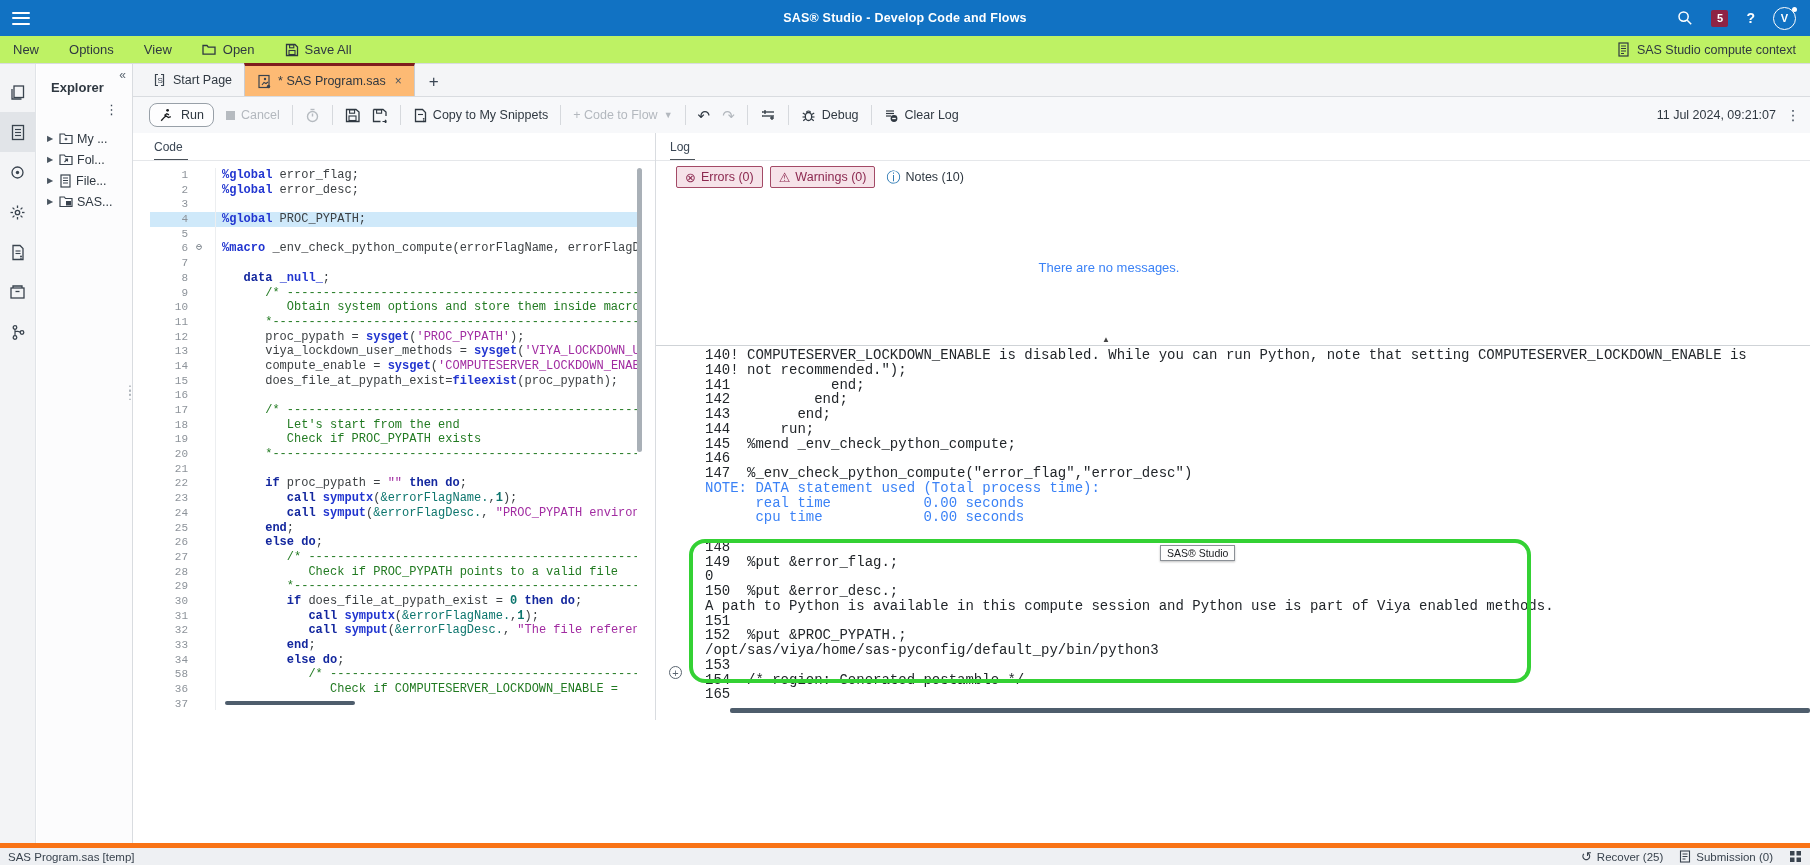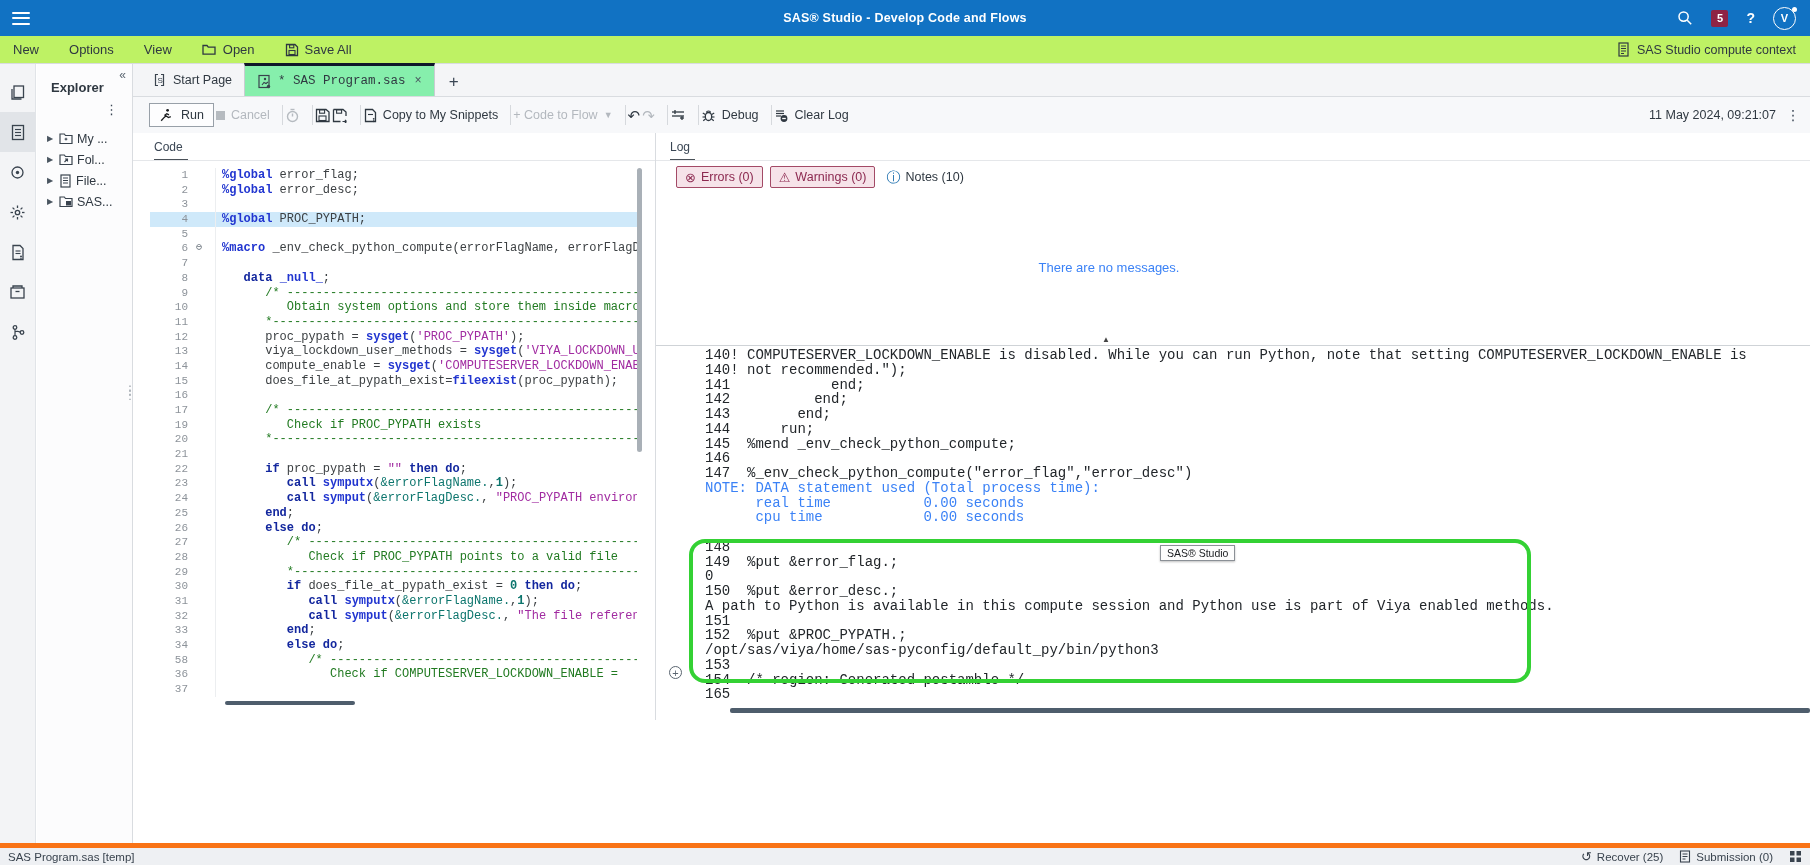--- a/index.html
+++ b/index.html
@@ -31,28 +31,28 @@
   .exp-kebab{position:absolute;right:14px;top:38px;font-size:13px;color:#3a4654;cursor:pointer;}
   .exp-tree{position:absolute;left:10px;top:64px;right:0;}
   .tree-item{display:flex;align-items:center;gap:4px;height:21px;font-size:12.5px;color:#2f3841;cursor:pointer;white-space:nowrap;}
   .tw{color:#4a5560;font-size:8px;width:8px;}
   .exp-divider{position:absolute;left:132px;top:64px;width:1px;height:779px;background:#d9dce0;}
   .exp-handle{position:absolute;left:124px;top:388px;color:#9aa2aa;font-size:12px;letter-spacing:0;line-height:5px;}
   
   .tabstrip{position:absolute;left:133px;top:64px;width:1677px;height:33px;background:#f4f5f7;border-bottom:1px solid #d9dce0;display:flex;align-items:flex-end;}
   .tab{height:32px;display:flex;align-items:center;gap:7px;padding:0 12px;font-size:12.5px;color:#2f3841;cursor:pointer;}
   .tab.start{margin-left:8px;}
-  .tab.active{background:#86efac;border:1px solid #c9cdd2;border-bottom:none;border-top:3px solid #0f172a;height:33px;font-family:Liberation Mono, monospace;}
+  .tab.active{background:#fdba74;border:1px solid #c9cdd2;border-bottom:none;border-top:3px solid #7f1d1d;height:33px;}
   .tab .close{color:#4a5560;font-size:12px;margin-left:2px;}
   .tab-add{font-size:17px;color:#3a4654;margin-left:14px;padding-bottom:4px;cursor:pointer;}
   
   .toolbar{position:absolute;left:133px;top:97px;width:1677px;height:36px;background:#f7f8fa;display:flex;align-items:center;font-size:12.5px;}
-  .tb{display:flex;align-items:center;gap:6px;margin-left:2px;cursor:pointer;color:#2f3841;white-space:nowrap;}
+  .tb{display:flex;align-items:center;gap:6px;margin-left:12px;cursor:pointer;color:#2f3841;white-space:nowrap;}
   .tb.disabled{color:#b3b8be;cursor:default;}
-  .tb-run{border:1px solid #98a0a8;background:#fdfdfe;border-radius:0;height:24px;padding:0 9px;margin-left:16px;gap:8px;}
+  .tb-run{border:1px solid #98a0a8;background:#fdfdfe;border-radius:8px;height:24px;padding:0 9px;margin-left:16px;gap:8px;}
   .tsep{width:1px;height:20px;background:#d6d9dd;margin-left:12px;}
   .stop-sq{width:9px;height:9px;background:#b6bbc0;}
   .uglyph{font-size:15px;line-height:1;}
   .tb-right{position:absolute;right:10px;display:flex;align-items:center;gap:10px;}
   .kebab{font-size:14px;color:#3a4654;letter-spacing:0;cursor:pointer;}
   
   .code-pane{position:absolute;left:133px;top:133px;width:522px;height:710px;background:#fff;}
   .pane-label{position:absolute;left:21px;top:7px;font-size:12px;color:#3a4654;}
   .pane-underline{position:absolute;left:21px;top:26px;height:2px;background:#4a5158;}
   .pane-topline{position:absolute;left:0;top:27px;right:0;height:1px;background:#e5e7ea;}
@@ -371,21 +371,21 @@
             <line x1="2" y1="3" x2="10" y2="3"></line>
             <line x1="2" y1="5.5" x2="10" y2="5.5"></line>
             <line x1="2" y1="8" x2="7" y2="8"></line>
           </g>
           <circle cx="10" cy="10.5" r="3.4" fill="#2f3841"></circle>
           <line x1="8.2" y1="10.5" x2="11.8" y2="10.5" stroke="#fff" stroke-width="1.3"></line>
         </svg>
       <span>Clear Log</span>
       </span>
     <span class="tb-right">
-      <span data-interactable="false">11 May 2024, 09:21:07</span>
+      <span data-interactable="false">11 Jul 2024, 09:21:07</span>
       <span class="kebab" data-interactable="true">⋮</span>
     </span>
   </div>
 
   <div class="code-pane" data-interactable="false">
     <div class="pane-label" data-interactable="true">Code</div>
     <div class="pane-underline" style="width:34px;" data-interactable="false"></div>
     <div class="pane-topline" data-interactable="false"></div>
     <div class="code-lines" data-interactable="false">
         <div class="code-line" data-interactable="true"><span class="ln" data-interactable="false">1</span><span class="fold" data-interactable="false"></span><span class="ct" data-interactable="false"><span class="s-mk">%global</span><span class="s-t"> error_flag;</span></span></div>
@@ -398,20 +398,21 @@
         <div class="code-line" data-interactable="true"><span class="ln" data-interactable="false">8</span><span class="fold" data-interactable="false"></span><span class="ct" data-interactable="false"><span class="s-t">   </span><span class="s-kw">data</span><span class="s-t"> </span><span class="s-fn">_null_</span><span class="s-t">;</span></span></div>
         <div class="code-line" data-interactable="true"><span class="ln" data-interactable="false">9</span><span class="fold" data-interactable="false"></span><span class="ct" data-interactable="false"><span class="s-t">      </span><span class="s-cm">/* ---------------------------------------------------------------</span></span></div>
         <div class="code-line" data-interactable="true"><span class="ln" data-interactable="false">10</span><span class="fold" data-interactable="false"></span><span class="ct" data-interactable="false"><span class="s-cm">         Obtain system options and store them inside macro variables</span></span></div>
         <div class="code-line" data-interactable="true"><span class="ln" data-interactable="false">11</span><span class="fold" data-interactable="false"></span><span class="ct" data-interactable="false"><span class="s-cm">      *---------------------------------------------------------------</span></span></div>
         <div class="code-line" data-interactable="true"><span class="ln" data-interactable="false">12</span><span class="fold" data-interactable="false"></span><span class="ct" data-interactable="false"><span class="s-t">      proc_pypath = </span><span class="s-fn">sysget</span><span class="s-t">(</span><span class="s-str">'PROC_PYPATH'</span><span class="s-t">);</span></span></div>
         <div class="code-line" data-interactable="true"><span class="ln" data-interactable="false">13</span><span class="fold" data-interactable="false"></span><span class="ct" data-interactable="false"><span class="s-t">      viya_lockdown_user_methods = </span><span class="s-fn">sysget</span><span class="s-t">(</span><span class="s-str">'VIYA_LOCKDOWN_USER_METHODS'</span></span></div>
         <div class="code-line" data-interactable="true"><span class="ln" data-interactable="false">14</span><span class="fold" data-interactable="false"></span><span class="ct" data-interactable="false"><span class="s-t">      compute_enable = </span><span class="s-fn">sysget</span><span class="s-t">(</span><span class="s-str">'COMPUTESERVER_LOCKDOWN_ENABLE'</span></span></div>
         <div class="code-line" data-interactable="true"><span class="ln" data-interactable="false">15</span><span class="fold" data-interactable="false"></span><span class="ct" data-interactable="false"><span class="s-t">      does_file_at_pypath_exist=</span><span class="s-fn">fileexist</span><span class="s-t">(proc_pypath);</span></span></div>
         <div class="code-line" data-interactable="true"><span class="ln" data-interactable="false">16</span><span class="fold" data-interactable="false"></span><span class="ct" data-interactable="false"></span></div>
         <div class="code-line" data-interactable="true"><span class="ln" data-interactable="false">17</span><span class="fold" data-interactable="false"></span><span class="ct" data-interactable="false"><span class="s-t">      </span><span class="s-cm">/* ---------------------------------------------------------------</span></span></div>
+        <div class="code-line" data-interactable="true"><span class="ln" data-interactable="false">18</span><span class="fold" data-interactable="false"></span><span class="ct" data-interactable="false"><span class="s-cm">         Let's start from the end</span></span></div>
         <div class="code-line" data-interactable="true"><span class="ln" data-interactable="false">19</span><span class="fold" data-interactable="false"></span><span class="ct" data-interactable="false"><span class="s-cm">         Check if PROC_PYPATH exists</span></span></div>
         <div class="code-line" data-interactable="true"><span class="ln" data-interactable="false">20</span><span class="fold" data-interactable="false"></span><span class="ct" data-interactable="false"><span class="s-cm">      *---------------------------------------------------------------</span></span></div>
         <div class="code-line" data-interactable="true"><span class="ln" data-interactable="false">21</span><span class="fold" data-interactable="false"></span><span class="ct" data-interactable="false"></span></div>
         <div class="code-line" data-interactable="true"><span class="ln" data-interactable="false">22</span><span class="fold" data-interactable="false"></span><span class="ct" data-interactable="false"><span class="s-t">      </span><span class="s-kw">if</span><span class="s-t"> proc_pypath = </span><span class="s-str">""</span><span class="s-t"> </span><span class="s-kw">then</span><span class="s-t"> </span><span class="s-kw">do</span><span class="s-t">;</span></span></div>
         <div class="code-line" data-interactable="true"><span class="ln" data-interactable="false">23</span><span class="fold" data-interactable="false"></span><span class="ct" data-interactable="false"><span class="s-t">         </span><span class="s-kw">call</span><span class="s-t"> </span><span class="s-fn">symputx</span><span class="s-t">(</span><span class="s-amp">&amp;errorFlagName.</span><span class="s-t">,</span><span class="s-num">1</span><span class="s-t">);</span></span></div>
         <div class="code-line" data-interactable="true"><span class="ln" data-interactable="false">24</span><span class="fold" data-interactable="false"></span><span class="ct" data-interactable="false"><span class="s-t">         </span><span class="s-kw">call</span><span class="s-t"> </span><span class="s-fn">symput</span><span class="s-t">(</span><span class="s-amp">&amp;errorFlagDesc.</span><span class="s-t">, </span><span class="s-str">"PROC_PYPATH environment variable not set."</span></span></div>
         <div class="code-line" data-interactable="true"><span class="ln" data-interactable="false">25</span><span class="fold" data-interactable="false"></span><span class="ct" data-interactable="false"><span class="s-t">      </span><span class="s-kw">end</span><span class="s-t">;</span></span></div>
         <div class="code-line" data-interactable="true"><span class="ln" data-interactable="false">26</span><span class="fold" data-interactable="false"></span><span class="ct" data-interactable="false"><span class="s-t">      </span><span class="s-kw">else</span><span class="s-t"> </span><span class="s-kw">do</span><span class="s-t">;</span></span></div>
         <div class="code-line" data-interactable="true"><span class="ln" data-interactable="false">27</span><span class="fold" data-interactable="false"></span><span class="ct" data-interactable="false"><span class="s-t">         </span><span class="s-cm">/* ------------------------------------------------------------</span></span></div>
         <div class="code-line" data-interactable="true"><span class="ln" data-interactable="false">28</span><span class="fold" data-interactable="false"></span><span class="ct" data-interactable="false"><span class="s-cm">            Check if PROC_PYPATH points to a valid file</span></span></div>

